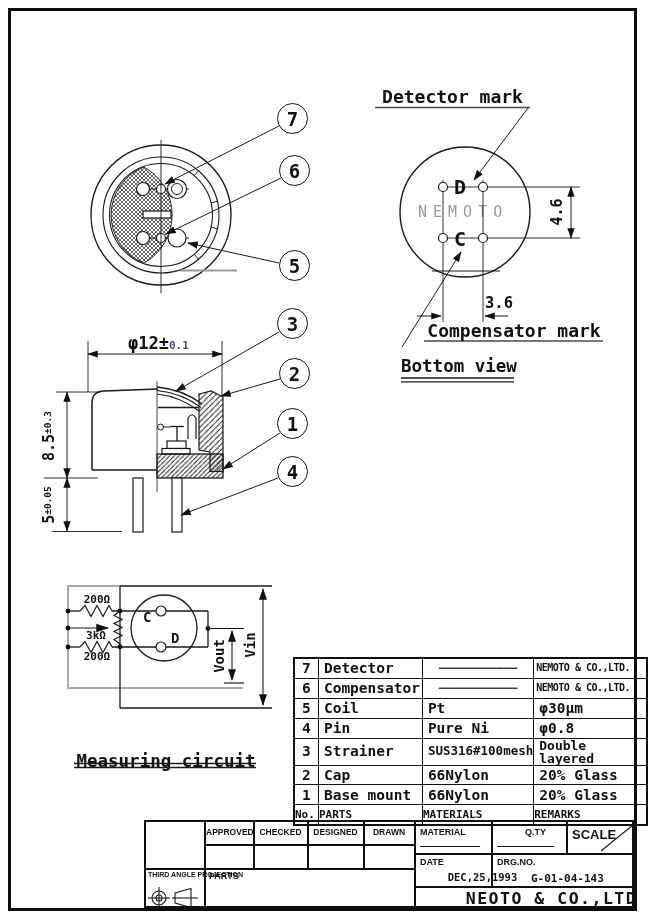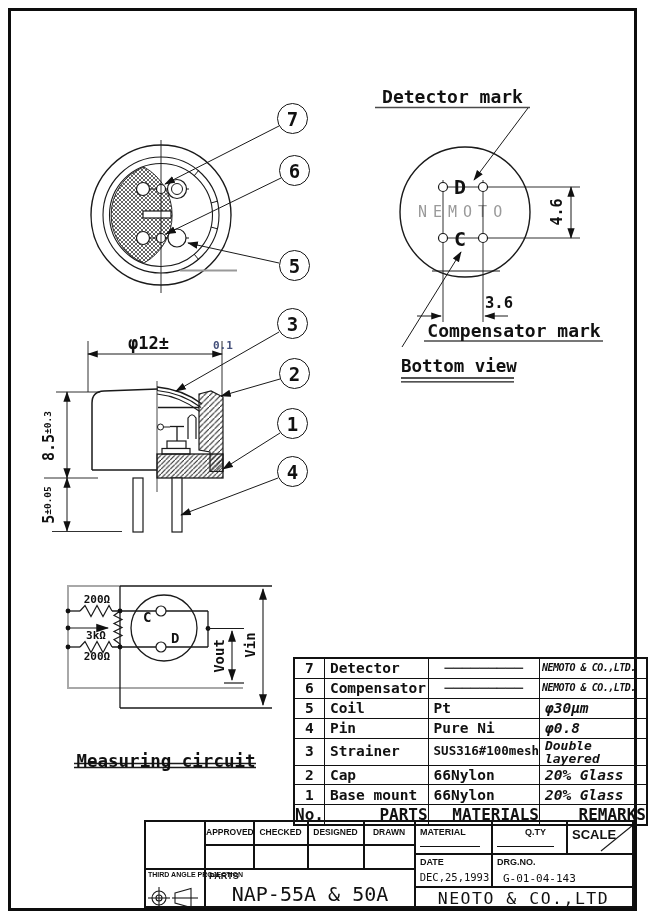--- a/index.html
+++ b/index.html
@@ -16,31 +16,31 @@
   .callout{position:absolute;z-index:3;width:31px;height:31px;border:1.5px solid #151515;border-radius:50%;
            display:flex;align-items:center;justify-content:center;font-size:19px;font-weight:bold;background:#fff;box-sizing:border-box;}
   
   .ptable{position:absolute;left:293px;top:657px;z-index:3;border-collapse:collapse;table-layout:fixed;}
   .ptable td{border:1.4px solid #111;height:18.9px;line-height:1;padding:0 0 0 5px;
              font-weight:bold;font-size:14.5px;overflow:hidden;vertical-align:middle;}
   .ptable{border:2.2px solid #111;}
   .ptable td.no{width:23px;text-align:center;padding:0;}
   .ptable td.parts{width:98px;}
   .ptable td.mats{width:102px;}
-  .ptable td.rem{width:108px;font-style:italic;}
+  .ptable td.rem{width:108px;}
   .ptable td.small{font-size:10px;padding-left:2px;letter-spacing:-0.5px;}
   .ptable td.dash{text-align:center;padding:0;color:#111;}
-  .ptable tr.hdr td{text-align:right;padding:0;font-size:16px;}
+  .ptable tr.hdr td{text-align:left;padding:0;font-size:11px;}
   
   .tblock{position:absolute;left:144px;top:820px;width:490px;height:88px;z-index:3;
           border:2.2px solid #111;box-sizing:border-box;}
   .tb-line{position:absolute;background:#111;}
   .tb-lab{position:absolute;font-family:"Liberation Sans","DejaVu Sans",sans-serif;
           font-weight:bold;font-size:8.5px;color:#111;white-space:nowrap;}
-  .tb-val{position:absolute;font-weight:normal;color:#111;white-space:nowrap;}
+  .tb-val{position:absolute;font-weight:bold;color:#111;white-space:nowrap;margin-left:28px;}
 </style>
 </head>
 <body>
 
 <div class="canvas">
   <div class="frame"></div>
 
   <svg class="art" width="648" height="922" viewBox="0 0 648 922">
     <defs>
       <marker id="ae" viewBox="0 0 10 8" refX="9.2" refY="4" markerWidth="11" markerHeight="8.5" orient="auto-start-reverse">
@@ -203,21 +203,21 @@
   <div class="txt ctr" style="left:424px;top:321px;width:180px;font-size:18px;">Compensator mark</div>
   <div class="txt ctr" style="left:375px;top:87px;width:155px;font-size:18px;">Detector mark</div>
   <div class="txt ctr" style="left:401px;top:357px;width:113px;font-size:17.5px;">Bottom view</div>
   <div class="txt brand" style="left:418px;top:204px;font-size:15px;">NEMOTO</div>
   <div class="txt" style="left:454px;top:176px;font-size:20px;">D</div>
   <div class="txt" style="left:454px;top:228px;font-size:20px;">C</div>
   <div class="txt rot" style="left:557px;top:212px;font-size:15px;">4.6</div>
   <div class="txt ctr" style="left:480px;top:295px;width:38px;font-size:15.5px;">3.6</div>
 
   <div class="txt" style="left:128px;top:334px;font-size:17px;">
-    <span>φ12±</span><span class="tolblue" style="margin-left:44px;">0.1</span>
+    <span>φ12±</span><span class="tolblue" style="">0.1</span>
   </div>
   <div class="txt rot" style="left:49px;top:436px;font-size:15px;">
     <span>8.5</span><span class="tol">±0.3</span>
   </div>
   <div class="txt rot" style="left:49px;top:505px;font-size:15px;">
     <span>5</span><span class="tol">±0.05</span>
   </div>
 
   <div class="txt ctr" style="left:78px;top:594px;width:38px;font-size:11px;">200Ω</div>
   <div class="txt ctr" style="left:80px;top:630px;width:32px;font-size:11px;">3kΩ</div>
@@ -304,17 +304,14 @@
     <div class="tb-lab" style="left:274px;top:5px;font-size:9px;">MATERIAL</div>
     <div class="tb-lab" style="left:351px;top:5px;font-size:9px;margin-left:28px;">Q.TY</div>
     <div class="tb-lab" style="left:426px;top:5px;font-size:13px;">SCALE</div>
     <div class="tb-lab" style="left:274px;top:35px;font-size:9px;">DATE</div>
     <div class="tb-val ctr" style="left:271px;top:49px;width:75px;font-size:10.5px;">DEC,25,1993</div>
     <div class="tb-lab" style="left:351px;top:35px;font-size:9px;">DRG.NO.</div>
     <div class="tb-val" style="left:357px;top:50px;font-size:11px;">G-01-04-143</div>
     <div class="tb-val ctr" style="left:269px;top:66.5px;width:217px;font-size:16.5px;letter-spacing:1.5px;">NEOTO &amp; CO.,LTD</div>
     <div class="tb-lab ctr" style="left:2px;top:49px;width:54px;font-size:7px;line-height:8px;">THIRD ANGLE PROJECTION</div>
     <div class="tb-lab" style="left:63px;top:49px;font-size:9px;">PARTS</div>
-    <div class="tb-val ctr" style="left:62px;top:60px;width:204px;font-size:20px;">
-      <span style="display:inline-block;border-bottom:1.6px solid #111;padding:0 8px 1px;">NAP-55A &amp; 50A</span>
-    </div>
   </div>
 </div>
 
 </body></html>

